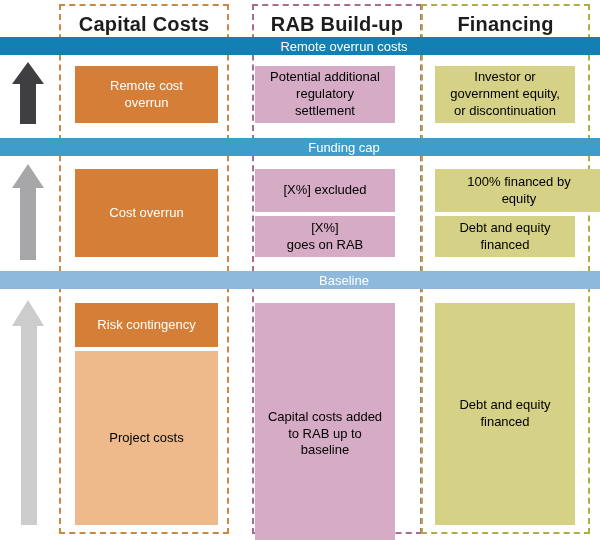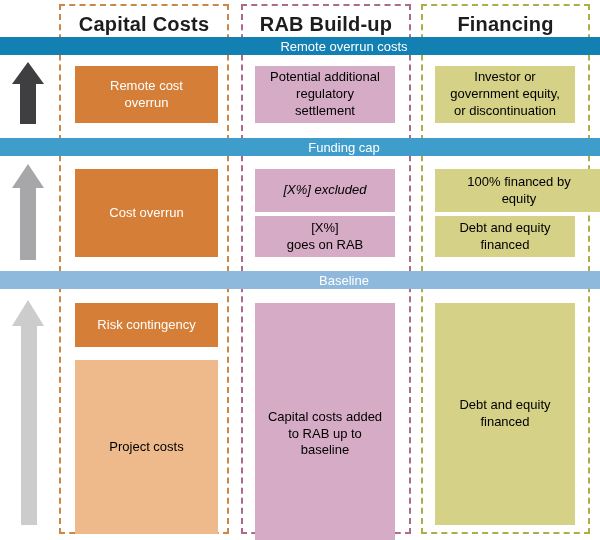--- a/index.html
+++ b/index.html
@@ -10,21 +10,21 @@
     font-family:"Liberation Sans", sans-serif;
     overflow:hidden;
   }
   
   .col{
     position:absolute;top:4px;height:530px;
     box-sizing:border-box;
     border-width:2px;border-style:dashed;
   }
   .col-capital{left:59px;width:170px;border-color:var(--border-capital);}
-  .col-rab{left:241px;width:170px;border-color:var(--border-rab);}
+  .col-rab{left:252px;width:170px;border-color:var(--border-rab);}
   .col-financing{left:421px;width:169px;border-color:var(--border-financing);}
   .col-title{
     margin-top:7px;text-align:center;
     font-size:20px;font-weight:bold;color:#1d1d1d;
     letter-spacing:.2px;
   }
   
   .band{
     position:absolute;left:0;width:600px;height:18px;
     display:flex;align-items:center;justify-content:center;
@@ -41,24 +41,24 @@
     color:#000000;white-space:pre-line;padding:2px 6px;
   }
   .orange{background:var(--orange);color:#ffffff;}
   .peach{background:var(--peach);}
   .pink{background:var(--pink);}
   .olive{background:var(--olive);}
   
   .b-remote-overrun{left:75px;top:66px;width:143px;height:57px;}
   .b-cost-overrun{left:75px;top:169px;width:143px;height:88px;}
   .b-risk-contingency{left:75px;top:303px;width:143px;height:44px;}
-  .b-project-costs{left:75px;top:360px;width:143px;height:174px;}
+  .b-project-costs{left:75px;top:351px;width:143px;height:174px;}
   
   .b-settlement{left:255px;top:66px;width:140px;height:57px;}
-  .b-excluded{left:255px;top:169px;width:140px;height:43px;font-style:italic;}
+  .b-excluded{left:255px;top:169px;width:140px;height:43px;}
   .b-goes-on-rab{left:255px;top:216px;width:140px;height:41px;}
   .b-capital-added{left:255px;top:303px;width:140px;height:262px;}
   
   .b-investor{left:435px;top:66px;width:140px;height:57px;}
   .b-100-equity{left:435px;top:169px;width:168px;height:43px;}
   .b-debt-equity-mid{left:435px;top:216px;width:140px;height:41px;}
   .b-debt-equity-bottom{left:435px;top:303px;width:140px;height:222px;}
   
   .arrow{position:absolute;left:12px;}
   .arrow-dark{top:62px;color:var(--arrow-dark);}

